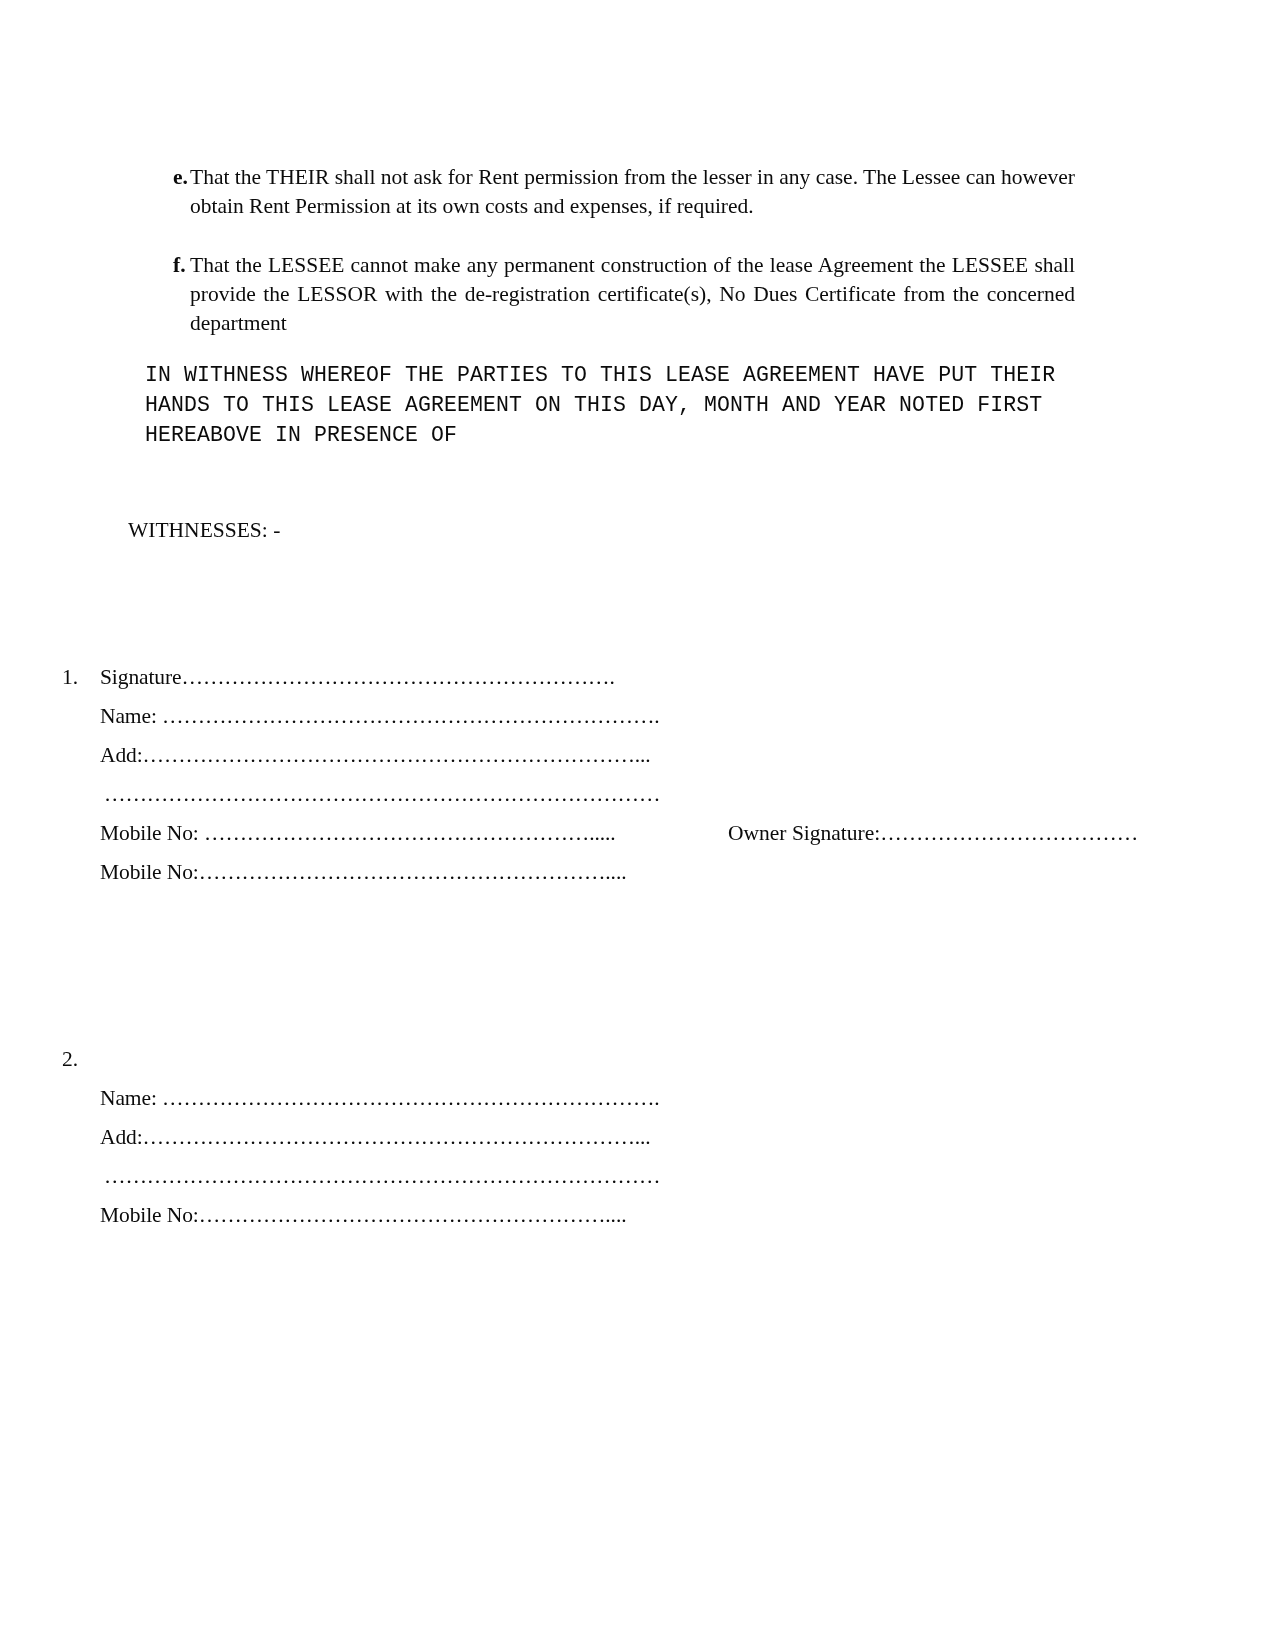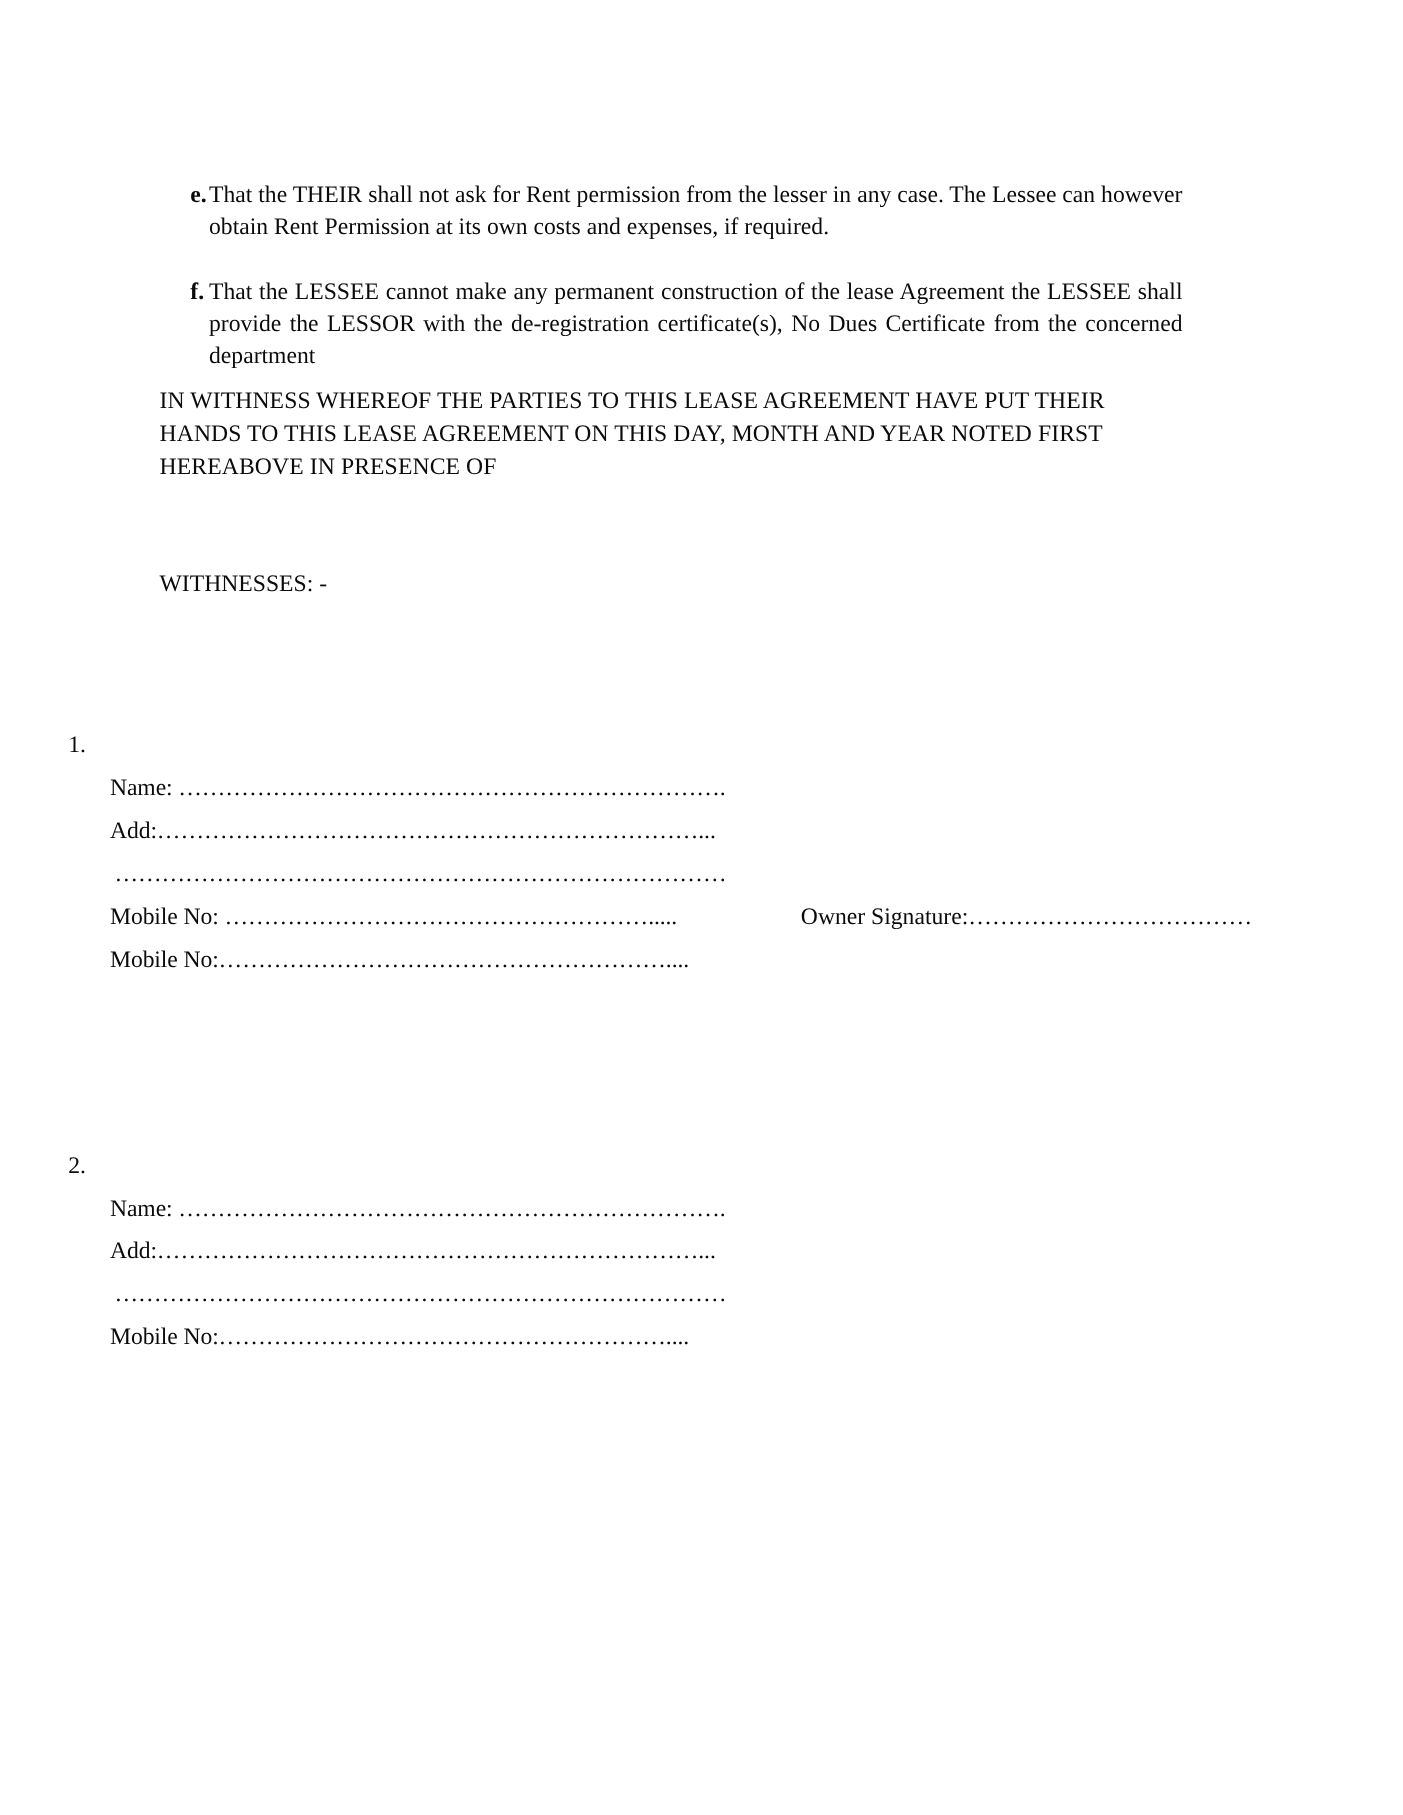--- a/index.html
+++ b/index.html
@@ -58,21 +58,21 @@
     position: absolute;
     left: 145px;
     width: 930px;
     font-size: 21.5px;
     line-height: 30px;
     letter-spacing: 0.1px;
   }
 
   .witnesses-head {
     position: absolute;
-    left: 145px;
+    left: 128px;
     font-size: 21.5px;
     line-height: 29px;
   }
 
   
   .sig-block {
     position: absolute;
     left: 62px;
     width: 1010px;
   }
@@ -116,28 +116,29 @@
       <div class="clause-text">That the THEIR shall not ask for Rent permission from the lesser in any case. The Lessee can however obtain Rent Permission at its own costs and expenses, if required.</div>
     </div>
 
     <div class="clause" style="margin-top:30px;">
       <div class="clause-marker">f.</div>
       <div class="clause-text">That the LESSEE cannot make any permanent construction of the lease Agreement the LESSEE shall provide the LESSOR with the de-registration certificate(s), No Dues Certificate from the concerned department</div>
     </div>
 
   </div>
 
-  <div class="witness-para" style="top:349px;">IN WITHNESS WHEREOF THE PARTIES TO THIS LEASE AGREEMENT HAVE PUT THEIR HANDS TO THIS LEASE AGREEMENT ON THIS DAY, MONTH AND YEAR NOTED FIRST HEREABOVE IN PRESENCE OF</div>
+  <div class="witness-para" style="top:360px;font-family:Liberation Mono, monospace;">IN WITHNESS WHEREOF THE PARTIES TO THIS LEASE AGREEMENT HAVE PUT THEIR HANDS TO THIS LEASE AGREEMENT ON THIS DAY, MONTH AND YEAR NOTED FIRST HEREABOVE IN PRESENCE OF</div>
 
   <div class="witnesses-head" style="top:516px;">WITHNESSES: -</div>
 
   <div class="sig-block" style="top:658px;">
 
     <div class="sig-row">
       <div class="sig-num">1.</div>
+      <div class="sig-left">Signature…………………………………………………….</div>
     </div>
 
     <div class="sig-row">
       <div class="sig-num"></div>
       <div class="sig-left">Name: …………………………………………………………….</div>
     </div>
 
     <div class="sig-row">
       <div class="sig-num"></div>
       <div class="sig-left">Add:……………………………………………………………...</div>

